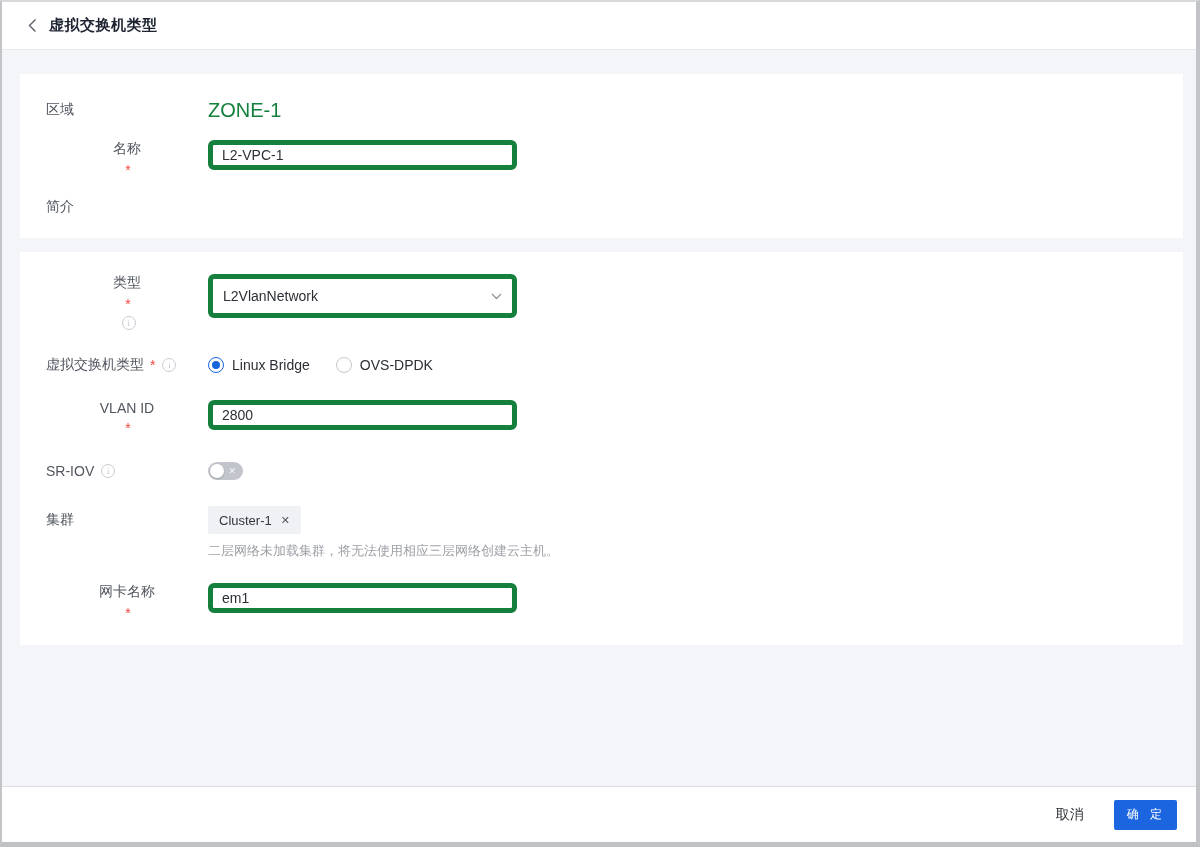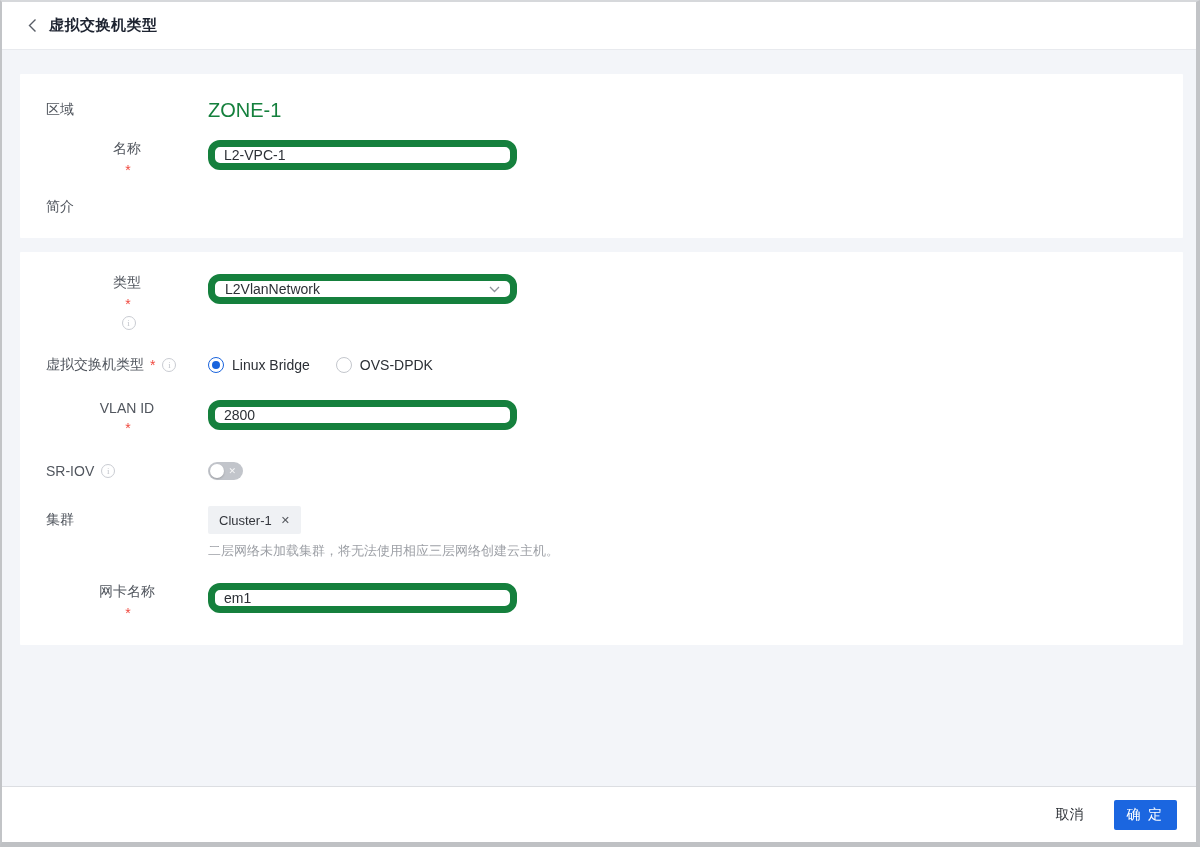--- a/index.html
+++ b/index.html
@@ -46,29 +46,29 @@
   .info-icon {
     width: 14px; height: 14px; border: 1px solid #c9ccd2; border-radius: 50%;
     color: #c2c5cb; font-size: 9px; line-height: 12px; text-align: center;
     font-style: normal; margin-left: 3px; flex: 0 0 auto;
     font-family: "Liberation Serif", serif;
   }
 
   .static-value { font-size: 20px; color: #15803d; line-height: 20px; }
 
   .text-input, .select-box, .textarea-box {
-    width: 309px; border: 7px solid #15803d; border-radius: 12px;
+    width: 309px; border: 5px solid #15803d; border-radius: 6px;
     background: #fff; font-size: 14px; color: #2c3036;
     font-family: "Liberation Sans", "DejaVu Sans", sans-serif;
   }
   .text-input { height: 30px; padding: 0 9px; outline: none; }
   .textarea-box { height: 74px; padding: 6px 9px; resize: none; outline: none; }
 
   .select-box {
-    height: 30px; display: flex; align-items: center;
+    height: 44px; display: flex; align-items: center;
     justify-content: space-between; padding: 0 10px; cursor: pointer;
   }
   .textarea-wrap { display: flex; align-items: flex-end; }
   .char-counter { font-size: 13px; color: #9b9ea5; margin-left: 9px; line-height: 15px; }
 
   
   .radio-group { display: flex; align-items: center; min-height: 30px; gap: 26px; }
   .radio-item { display: flex; align-items: center; gap: 8px; cursor: pointer; }
   .radio-circle {
     width: 16px; height: 16px; border-radius: 50%;
@@ -112,22 +112,22 @@
     flex: 0 0 56px; background: #ffffff; border-top: 1px solid #dcdee2;
     display: flex; align-items: center; justify-content: flex-end;
     padding-right: 19px; gap: 28px;
   }
   .cancel-btn {
     background: none; border: none; font-size: 14px; color: #2c3036;
     cursor: pointer; font-family: inherit; padding: 4px 2px;
   }
   .confirm-btn {
     min-width: 55px; height: 30px; background: #1b66e0; color: #ffffff;
-    border: none; border-radius: 2px; font-size: 14px; cursor: pointer;
-    font-family: Liberation Serif, serif; padding: 0 13px; letter-spacing: 2px;
+    border: none; border-radius: 2px; font-size: 12px; cursor: pointer;
+    font-family: Liberation Mono, monospace; padding: 0 13px; letter-spacing: 2px;
   }
 </style>
 </head>
 <body>
 
 <div class="window">
 
   <div class="topbar">
     <span class="back-btn">
       <svg width="9" height="15" viewBox="0 0 9 15">

